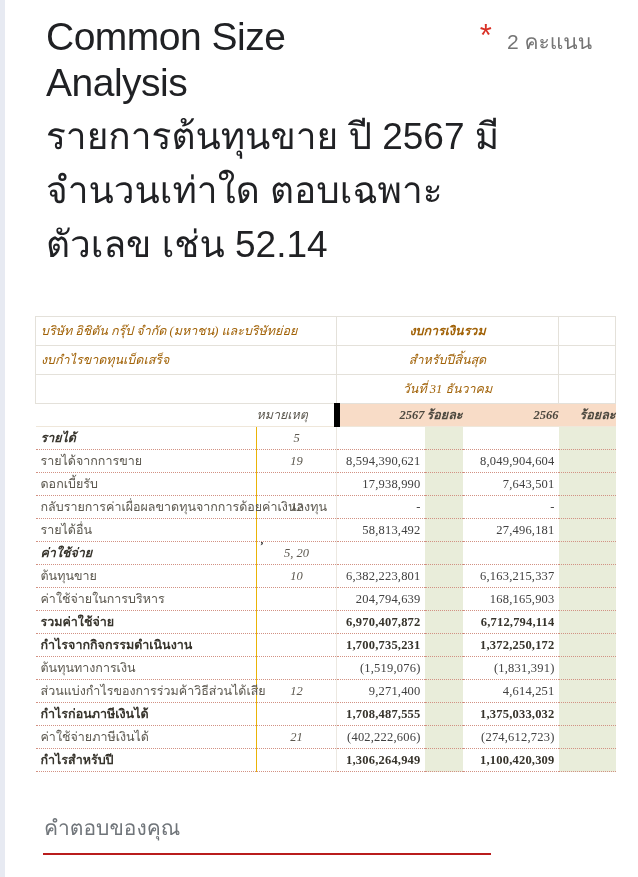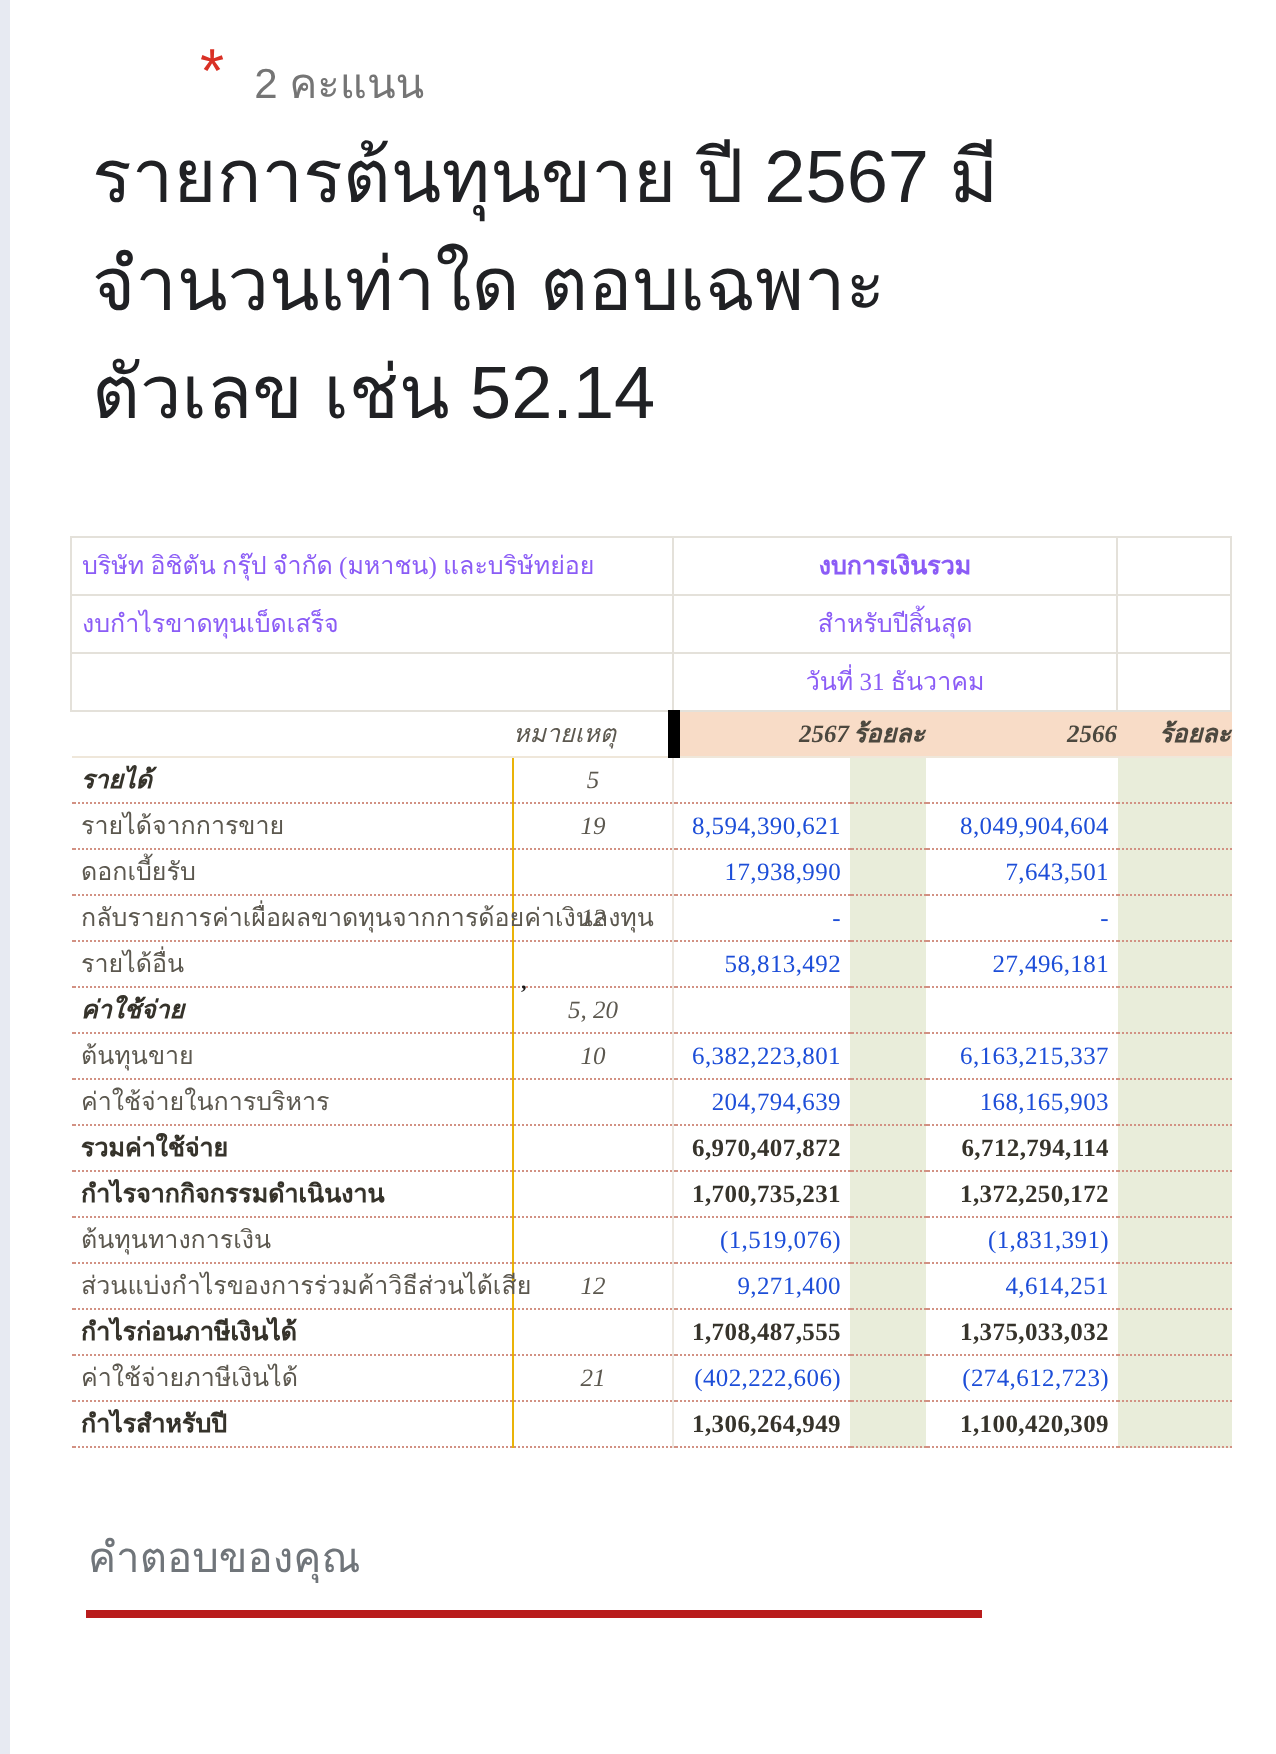--- a/index.html
+++ b/index.html
@@ -21,57 +21,58 @@
   
   .table-wrap { margin:44px 0 0 35px; width:580px; }
   table.fin {
     border-collapse:collapse; table-layout:fixed; width:580px;
     font-family:"Liberation Serif","DejaVu Serif",serif;
     font-size:12.5px; color:#5c584f;
   }
   col.c-desc{width:221px;} col.c-note{width:80px;} col.c-v1{width:88px;}
   col.c-p1{width:38px;} col.c-v2{width:96px;} col.c-p2{width:57px;}
 
-  tr.hrow td { border:1px solid #e4e1da; height:29px; color:#8b5cf6; padding:0 5px; font-size:12.5px; }
+  tr.hrow td { border:1px solid #e4e1da; height:29px; color:#a16207; padding:0 5px; font-size:12.5px;font-style:italic; }
   tr.hrow td.ctr { text-align:center;margin-top:44px; }
   tr.hrow td.b { font-weight:700; }
 
   tr.band td { height:23px; border-bottom:1px solid #efe7da; }
   tr.band td.peach { background:#f8dcc7; font-weight:700; text-align:right; color:#4c483f;font-style:italic; }
   tr.band td.note-h { font-style:italic; padding-right:4px; border-right:6px solid #000000; }
 
   tbody.rows td { height:23px; border-bottom:1px dotted #d29183; padding:0 2px; }
   td.desc { white-space:nowrap; overflow:visible; border-right:1px solid #eab308; padding-left:5px !important; }
   td.note { text-align:center; font-style:italic; border-right:1px solid #ece8e1; position:relative; }
-  td.num  { text-align:right; padding-right:4px !important; letter-spacing:0.2px; color:#1d4ed8; }
+  td.num  { text-align:right; padding-right:4px !important; letter-spacing:0.2px; color:#404040; }
   td.pct  { background:#e9edda; }
   tr.bold td.desc, tr.bold td.num { font-weight:700; color:#36332b; }
   tr.bold-italic td.desc { font-weight:700; font-style:italic; color:#36332b; }
   .has-marker::before {
     content:"\2019"; position:absolute; left:3px; top:-3px;
     font-size:11px; color:#1a1a1a; font-style:normal; font-weight:700;
   }
 
   
   .answer { margin:44px 0 0 43px; }
   .answer input {
     width:448px; border:none; outline:none; background:transparent;
-    border-bottom:4px solid #b91c1c; font-size:21px; color:#202124;
+    border-bottom:2px solid #b91c1c; font-size:21px; color:#202124;
     padding:0 0 13px 1px; font-family:"Liberation Sans", sans-serif;
   }
   .answer input::placeholder { color:#70757a; opacity:1; }
 </style>
 </head>
 <body>
 
 <div class="page">
   <div class="left-strip"></div>
 
   <div class="q">
     <div class="title-row">
+      <span class="q-title">Common Size Analysis</span>
       <span class="req">*</span>
       <span class="pts">2 คะแนน</span>
     </div>
     <div class="q-desc">รายการต้นทุนขาย ปี 2567 มีจำนวนเท่าใด ตอบเฉพาะตัวเลข เช่น 52.14</div>
   </div>
 
   <div class="table-wrap">
     <table class="fin">
       <colgroup>
         <col class="c-desc">

